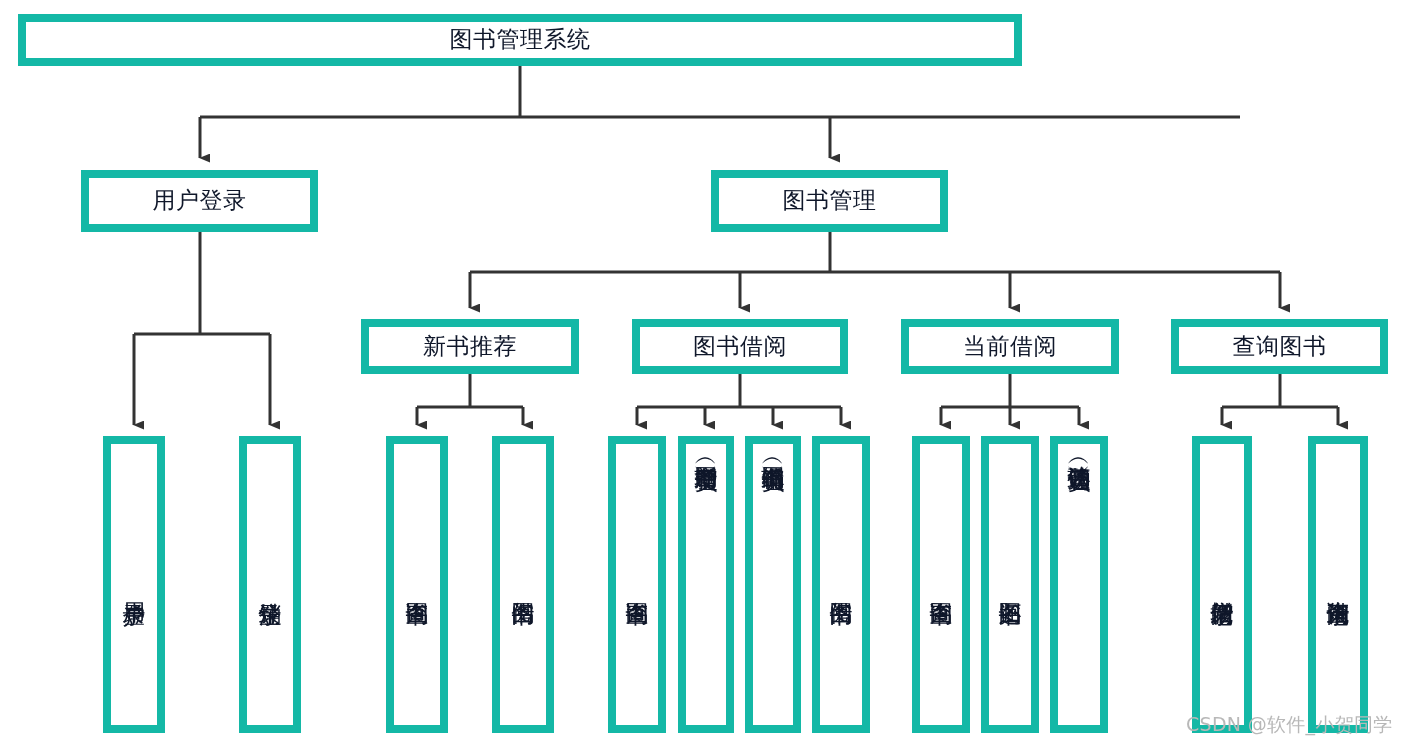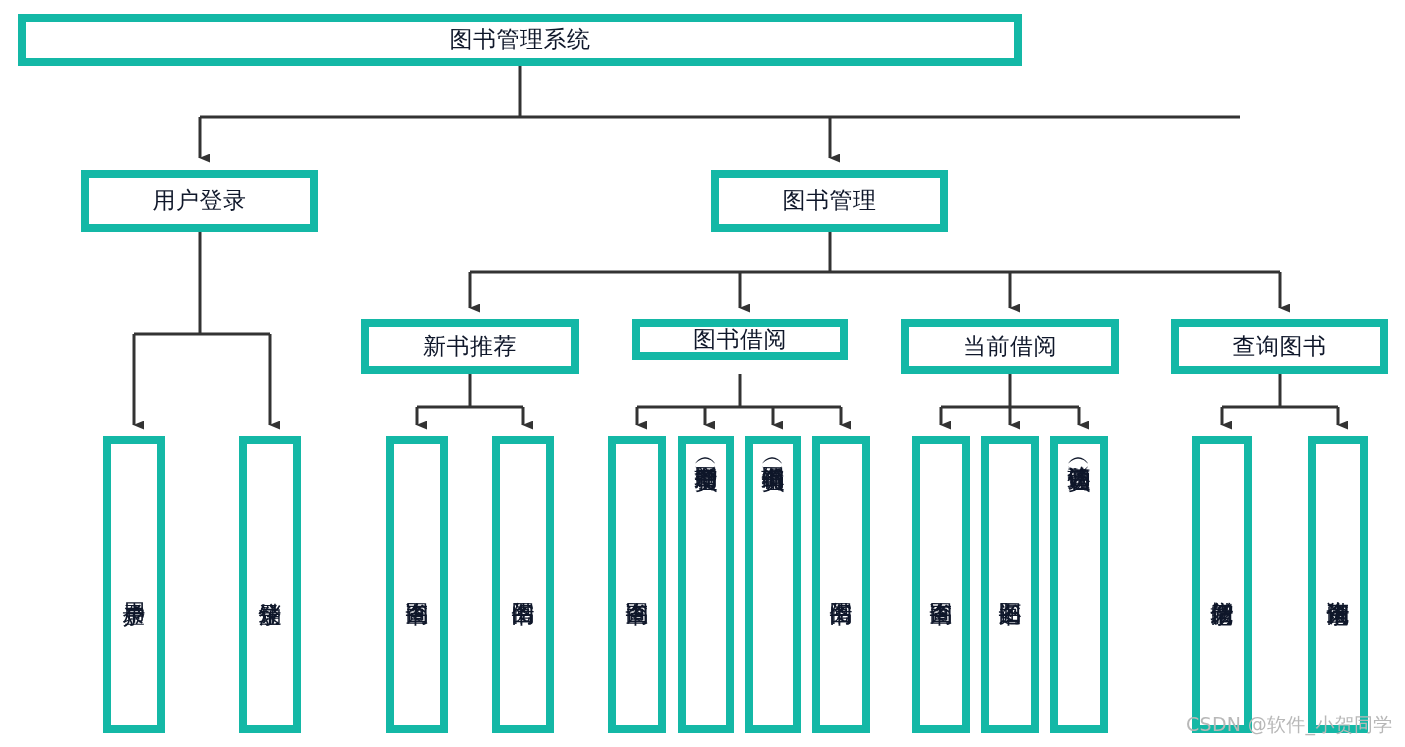--- a/index.html
+++ b/index.html
@@ -133,21 +133,21 @@
   <div class="node node-h" style="left:81px; top:170px; width:237px; height:62px;">
     <span class="node-label">用户登录</span>
   </div>
   <div class="node node-h" style="left:711px; top:170px; width:237px; height:62px;text-align:center;">
     <span class="node-label">图书管理</span>
   </div>
 
   <div class="node node-h" style="left:361px; top:319px; width:218px; height:55px;">
     <span class="node-label">新书推荐</span>
   </div>
-  <div class="node node-h" style="left:632px; top:319px; width:216px; height:41px;">
+  <div class="node node-h" style="left:632px; top:319px; width:216px; height:55px;">
     <span class="node-label">图书借阅</span>
   </div>
   <div class="node node-h" style="left:901px; top:319px; width:218px; height:55px;font-family:Liberation Serif, serif;">
     <span class="node-label">当前借阅</span>
   </div>
   <div class="node node-h" style="left:1171px; top:319px; width:217px; height:55px;">
     <span class="node-label">查询图书</span>
   </div>
 
   <div class="node node-v" style="left:103px; top:436px; width:62px; height:297px;">

